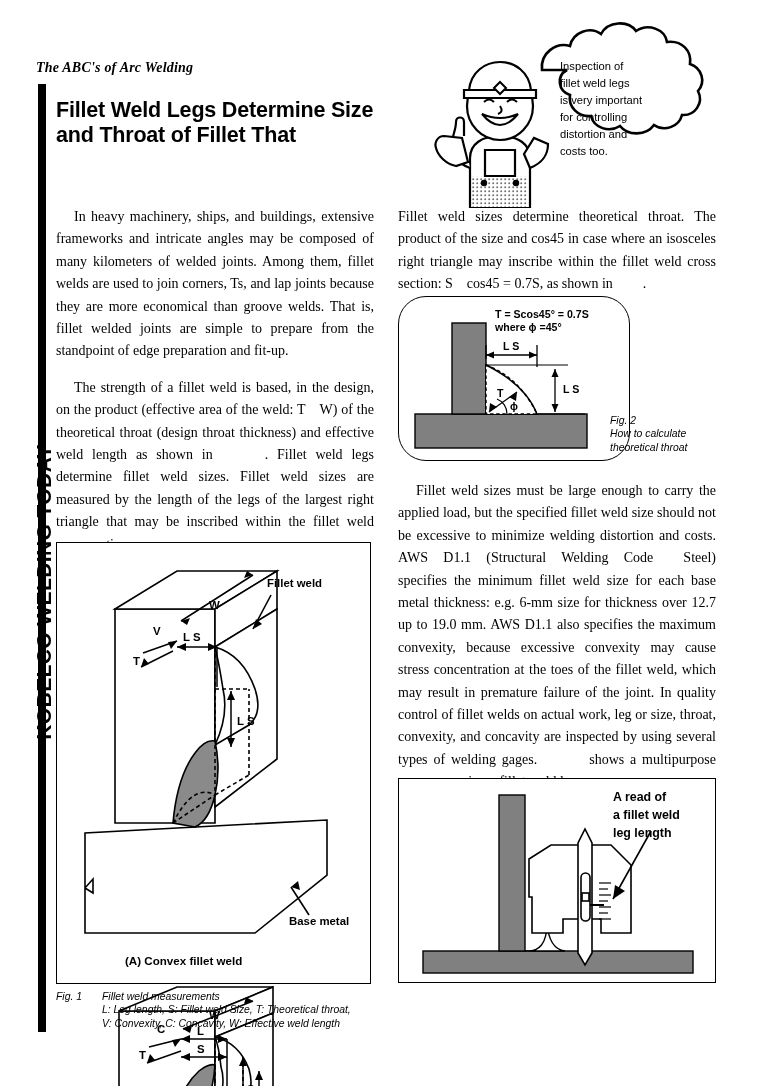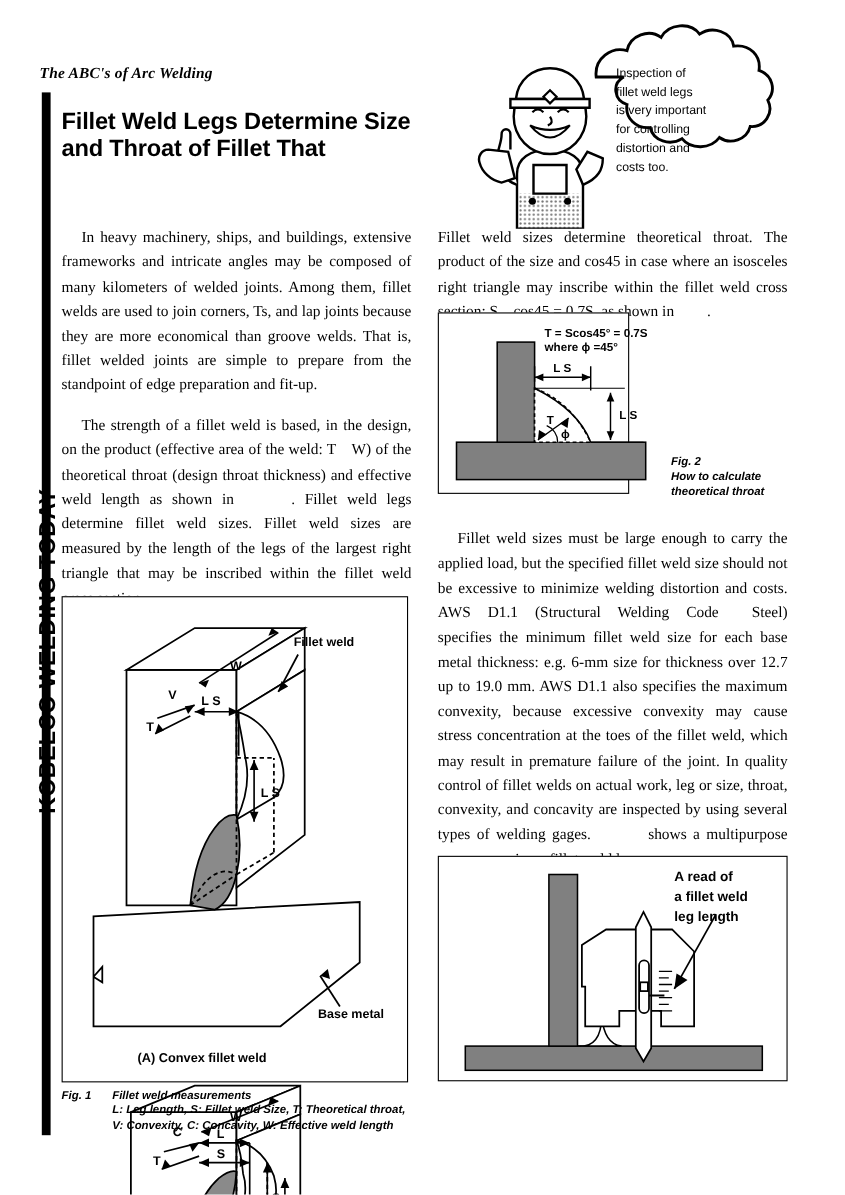--- a/index.html
+++ b/index.html
@@ -68,33 +68,33 @@
   p.body.noindent { text-indent:0; }
   .gap { display:inline-block; width:52px; }
   .gap-sm { display:inline-block; width:14px; }
   .gap-md { display:inline-block; width:30px; }
 
   
   .figbox { position:absolute; border:1px solid #000; background:#fff; }
   .figcap {
     position:absolute;
     font-family:"Liberation Sans", sans-serif;
-    font-style:italic; font-weight:bold;
+    font-style:italic; font-weight:normal;
     font-size:10.4px;
     line-height:13.4px;
   }
   .figcap .lbl { display:inline-block; }
 
   #fig1-box { left:56px; top:542px; width:315px; height:442px; }
   #fig1-cap { left:56px; top:990px; width:330px; }
   #fig1-cap .r { display:block; padding-left:46px; }
   #fig1-cap .r0 { padding-left:0; }
   #fig1-cap .r0 .lbl { width:46px; }
 
-  #fig2-box { left:398px; top:284px; width:174px; height:165px; }
+  #fig2-box { left:398px; top:296px; width:232px; height:165px;border-radius:28px; }
   #fig2-cap { left:610px; top:414px; width:120px; }
   #fig2-cap span { display:block; }
 
   #fig3-box { left:398px; top:778px; width:318px; height:205px; }
   #fig3-cap { left:398px; top:1003px; width:330px; }
   #fig3-cap .r { display:block; padding-left:62px; }
   #fig3-cap .r0 { padding-left:0; }
   #fig3-cap .r0 .lbl { width:62px; }
 
   svg { display:block; }

